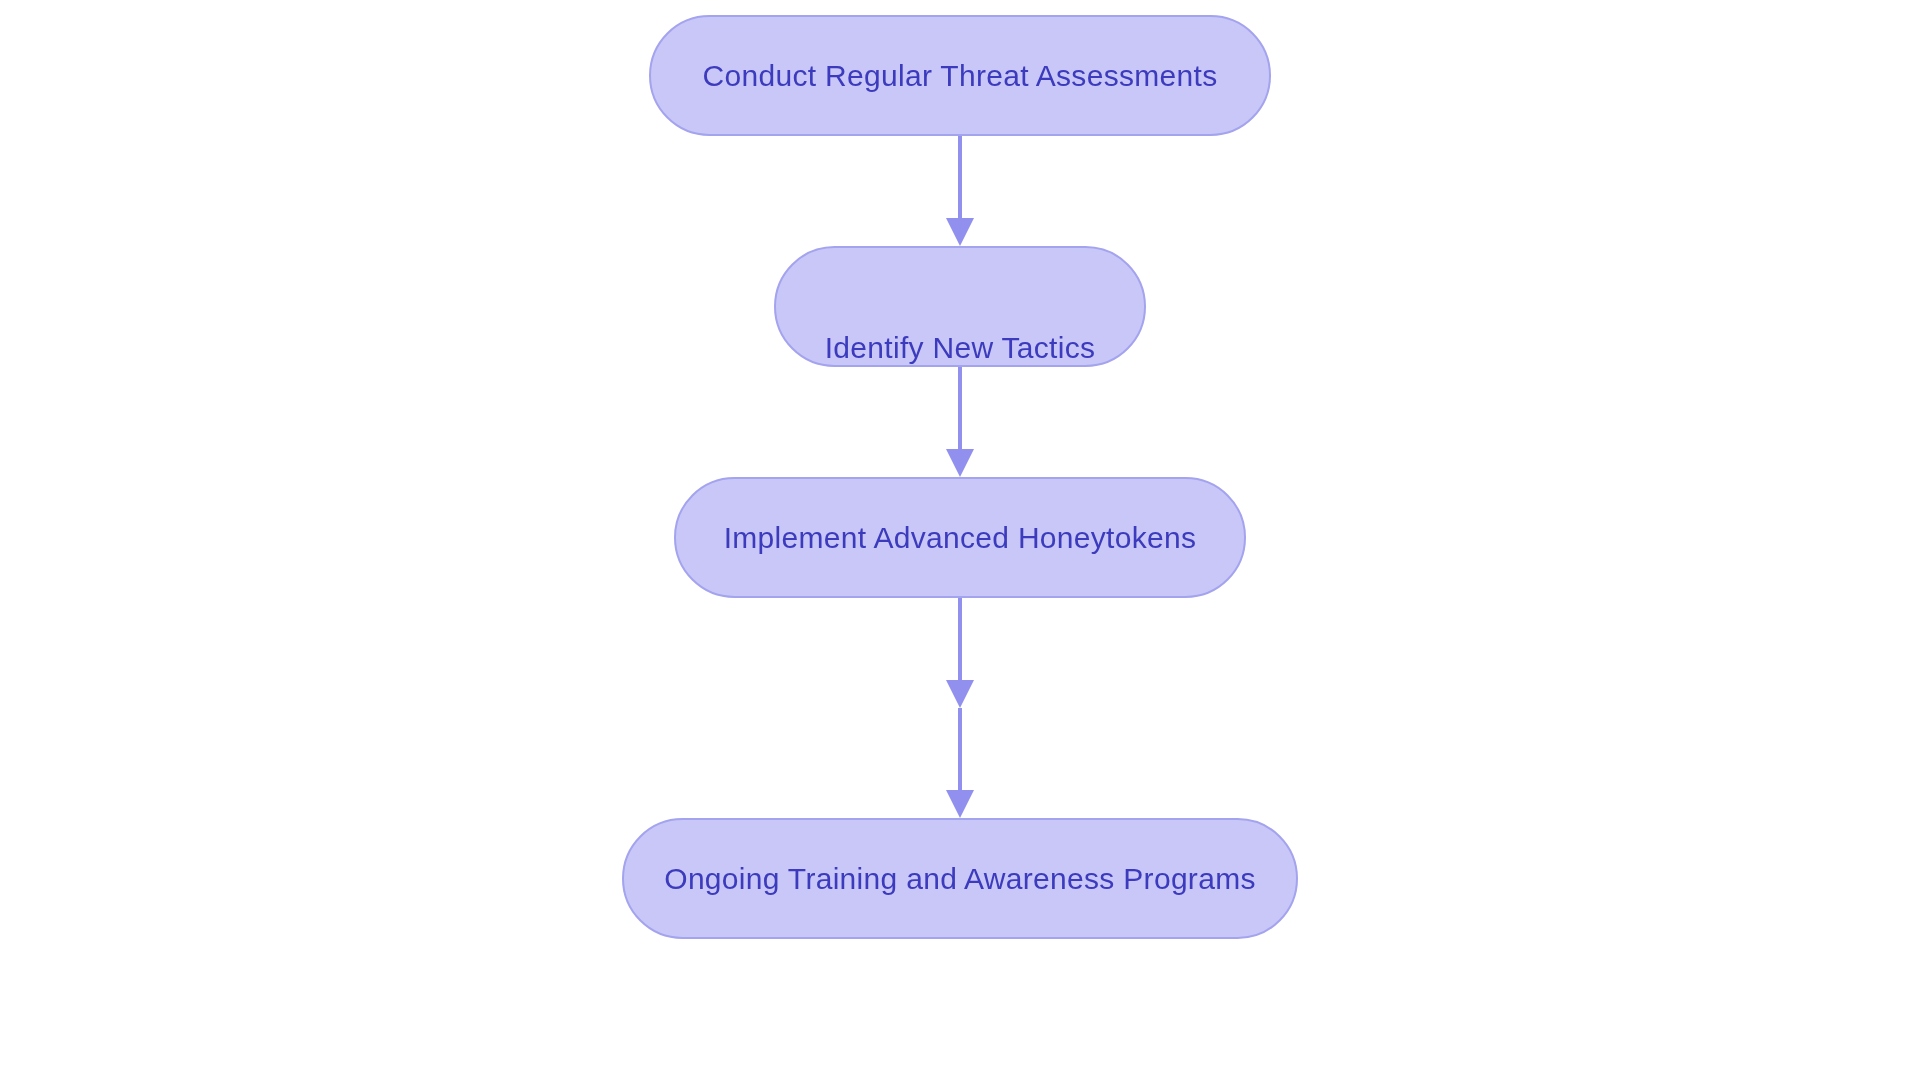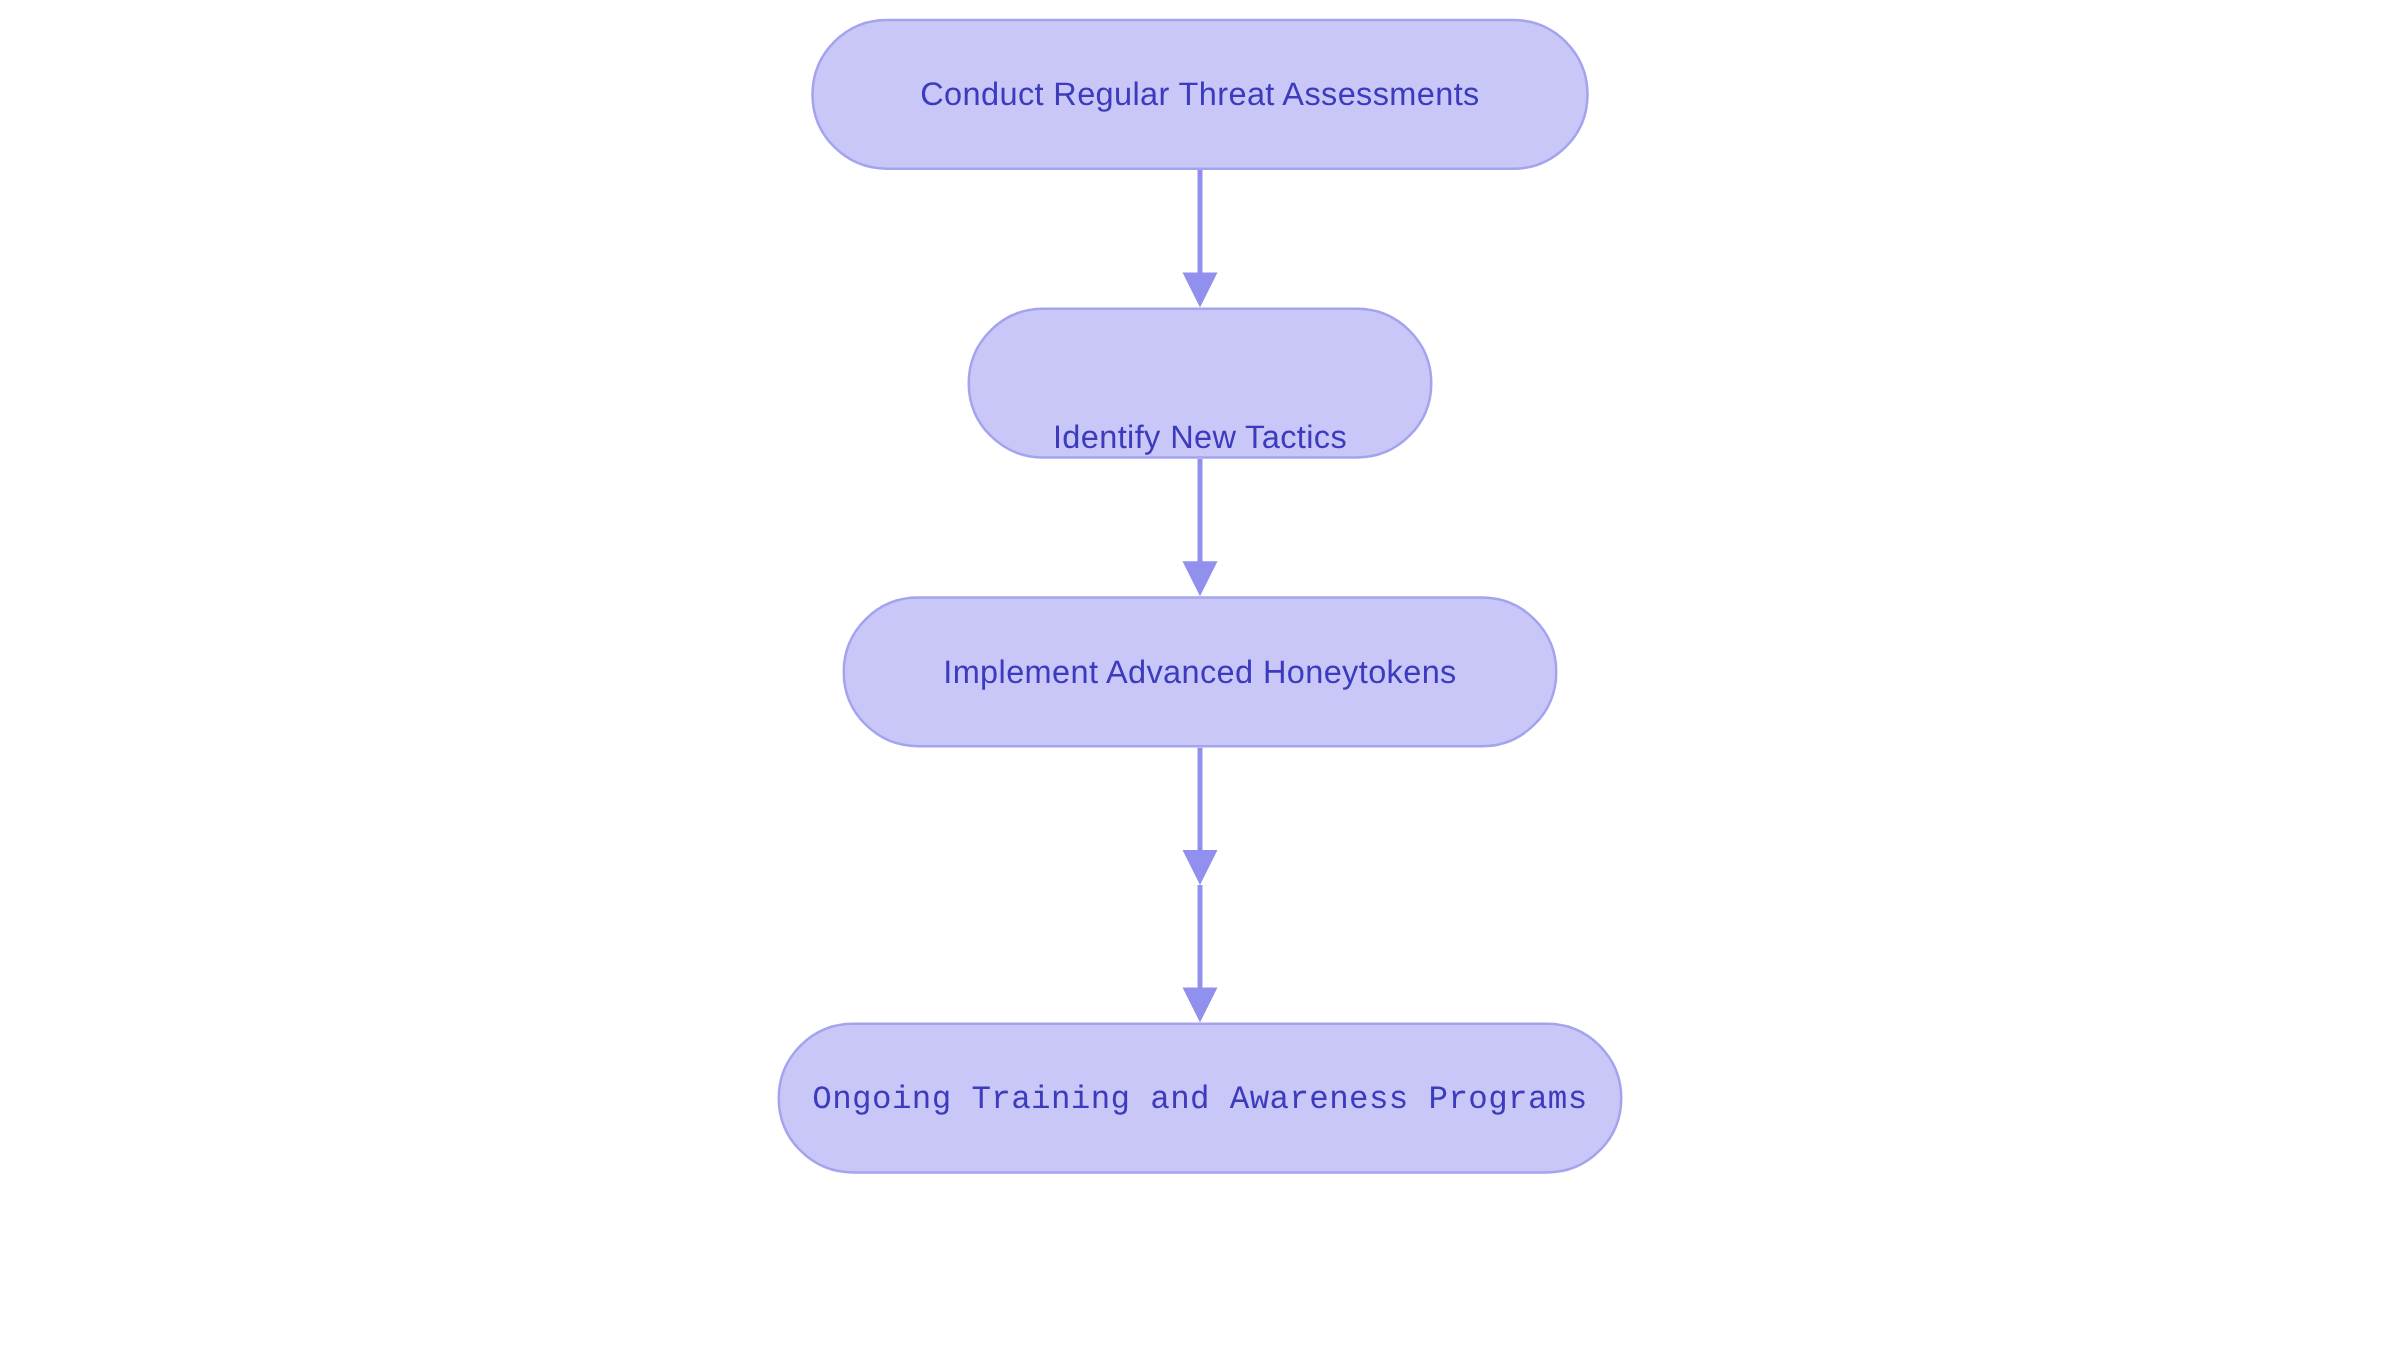--- a/index.html
+++ b/index.html
@@ -27,30 +27,30 @@
     background: #c8c7f8;
     border: 2px solid #a4a3ee;
     display: flex;
     align-items: center;
     justify-content: center;
     flex: 0 0 auto;
     text-align: center;
   }
   .node .label {
     color: #3c3bbd;
-    font-size: 26px;
+    font-size: 30px;
     font-weight: 500;
     letter-spacing: 0.3px;
     white-space: nowrap;
   }
   .node-1 { width: 622px; }
   .node-2 { width: 372px; align-items: flex-end; }
   .node-3 { width: 572px; }
   .node-4 { width: 604px; }
-  .node-5 { width: 676px; font-family: Liberation Mono, monospace; }
+  .node-5 { width: 676px; }
   .arrow {
     flex: 0 0 auto;
     width: 34px;
     height: 110px;
     display: block;
   }
 </style>
 </head>
 <body>
 

